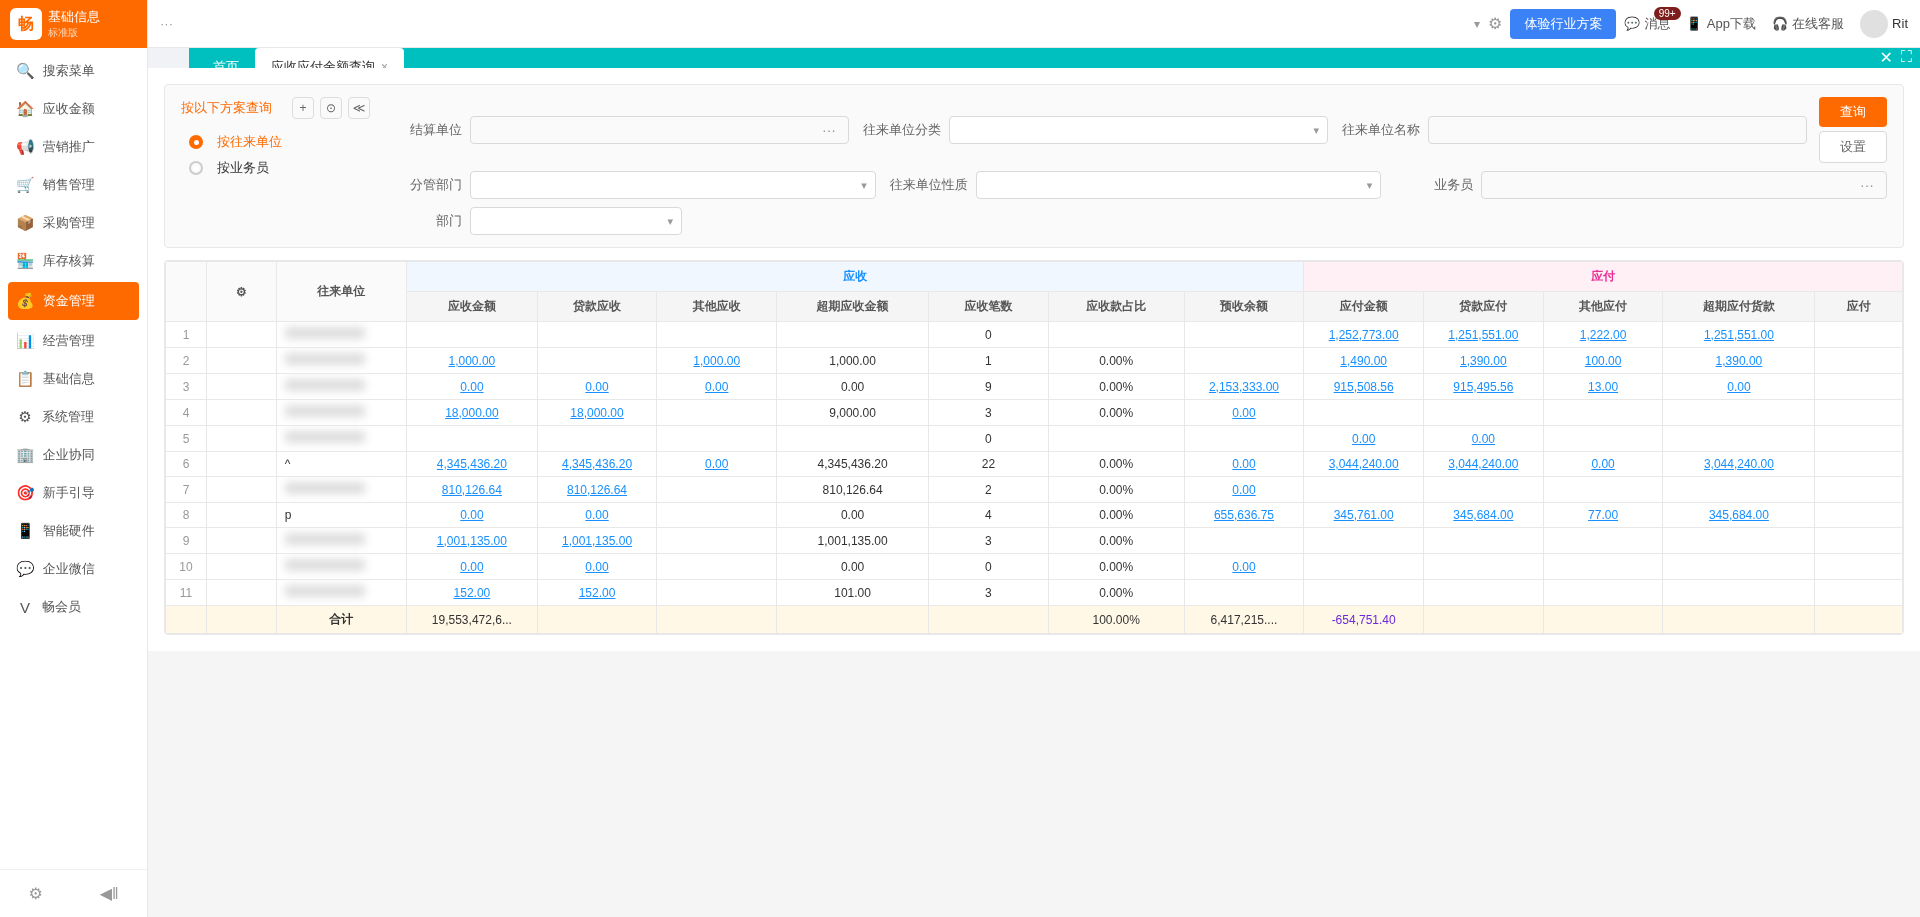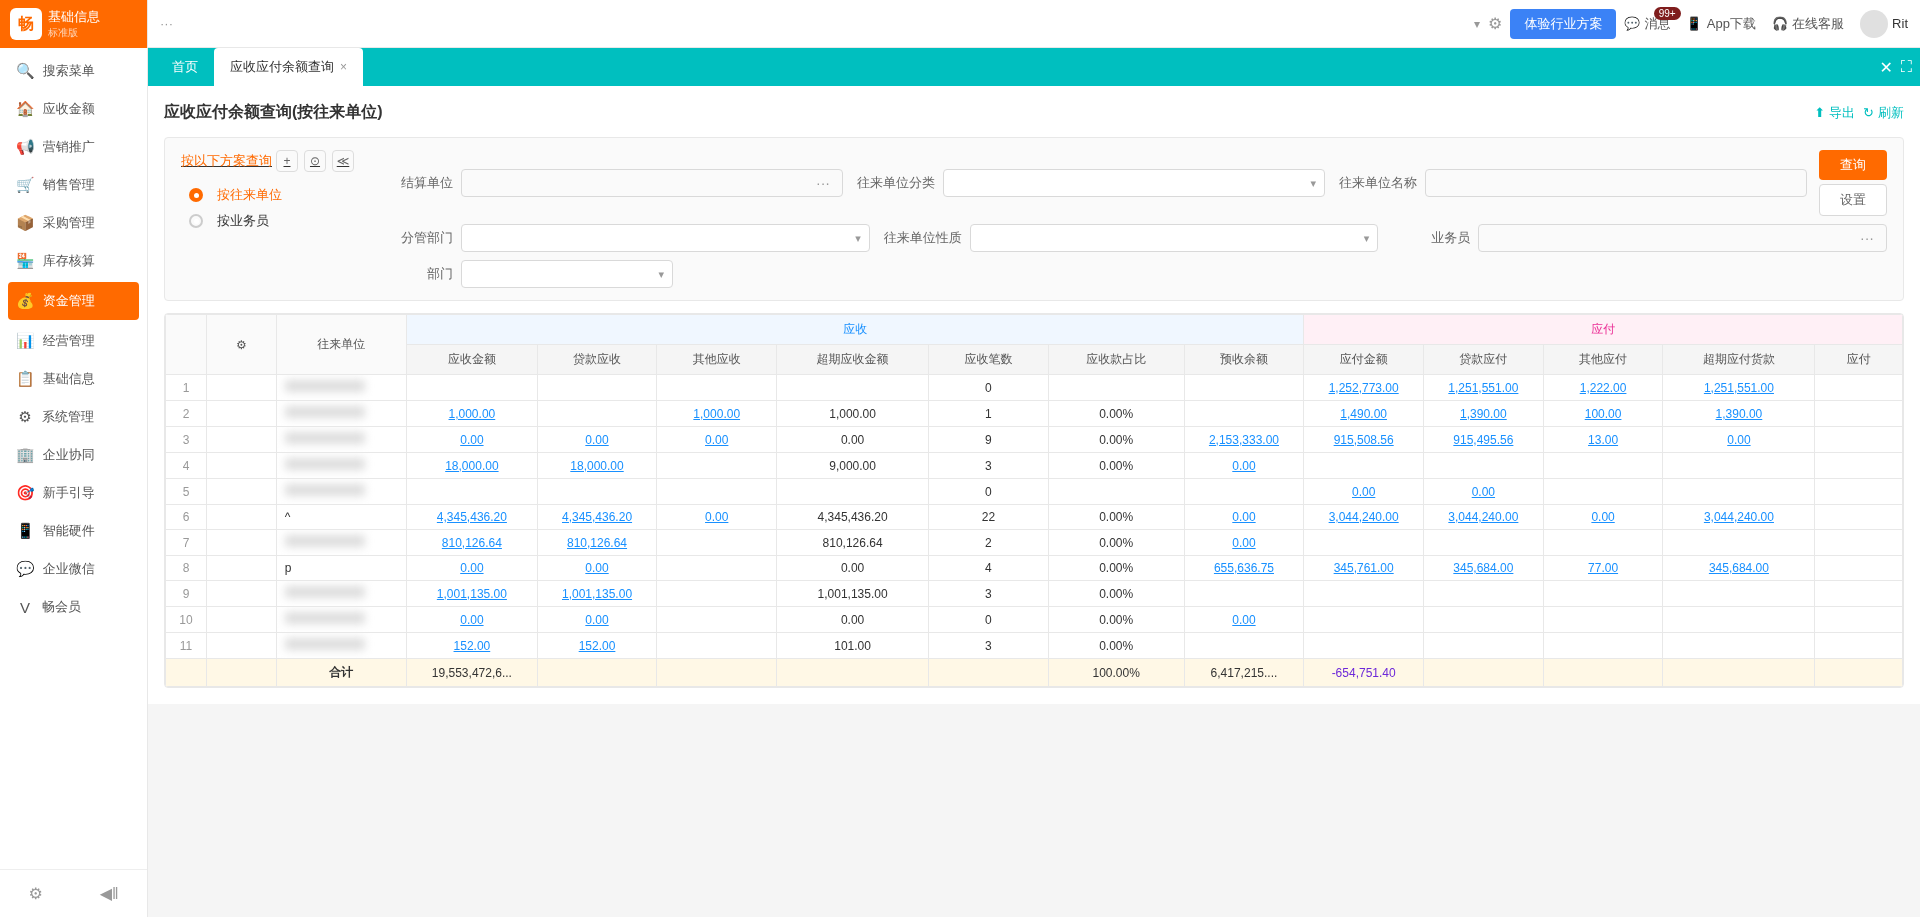--- a/index.html
+++ b/index.html
@@ -61,22 +61,22 @@
       background: #7f1d1d; color: #fff; border-radius: 10px;
       font-size: 10px; padding: 1px 5px; position: absolute; top: -8px; right: -10px;
     }
     .topbar-app { display: flex; align-items: center; gap: 4px; cursor: pointer; color: #555; }
     .topbar-service { display: flex; align-items: center; gap: 4px; cursor: pointer; color: #555; }
     .topbar-user { display: flex; align-items: center; gap: 4px; cursor: pointer; }
     .topbar-avatar { width: 28px; height: 28px; border-radius: 50%; background: #e0e0e0; }
 
     
     .tabs {
-      background: #00bfbf; display: flex; align-items: center; flex-shrink: 0;
-      padding: 0 8px; height: 38px;
+      background: #00bfbf; display: flex; align-items: flex-start; flex-shrink: 0;
+      padding: 0 8px; height: 20px; margin-left: 41px;
     }
     .tab {
       padding: 0 16px; height: 38px; display: flex; align-items: center; gap: 6px;
       cursor: pointer; color: rgba(255,255,255,0.8); font-size: 13px;
     }
     .tab.active { background: #fff; color: #333; border-radius: 4px 4px 0 0; }
     .tab-home { color: #fff; }
     .tab-close { font-size: 12px; cursor: pointer; color: rgba(255,255,255,0.7); }
     .tab.active .tab-close { color: #999; }
     .tab-expand-btns { margin-left: auto; display: flex; gap: 8px; }
@@ -99,21 +99,21 @@
       display: flex; align-items: center; gap: 4px;
       color: #00bfbf; cursor: pointer; font-size: 13px; border: none; background: none;
     }
 
     
     .filter-area {
       background: #fafafa; border: 1px solid #e8e8e8; border-radius: 4px;
       padding: 12px 16px; margin-bottom: 12px;
     }
     .filter-scheme {
-      display: flex; align-items: center; gap: 4px; margin-bottom: 10px; text-decoration: underline;
+      display: flex; align-items: center; gap: 20px; margin-bottom: 10px;
     }
     .filter-scheme-label { color: #ff6a00; font-size: 13px; font-weight: 500; }
     .filter-scheme-icons { display: flex; gap: 6px; }
     .filter-scheme-icon { width: 22px; height: 22px; border: 1px solid #ddd; border-radius: 4px; display: flex; align-items: center; justify-content: center; cursor: pointer; color: #666; font-size: 12px; }
     .filter-option {
       display: flex; align-items: center; gap: 14px; cursor: pointer;
       padding: 4px 8px; border-radius: 4px; font-size: 13px;
     }
     .filter-option.selected { color: #ff6a00; }
     .filter-row { display: flex; align-items: center; gap: 12px; }
@@ -133,21 +133,21 @@
     .filter-dotdot { color: #999; font-size: 14px; cursor: pointer; padding: 0 4px; }
     .filter-collapse { color: #00bfbf; font-size: 13px; cursor: pointer; text-align: center; padding: 4px; }
 
     
     .table-wrapper { overflow-x: auto; border: 1px solid #e8e8e8; border-radius: 4px; }
     .data-table {
       width: 100%; border-collapse: collapse; font-size: 12px;
     }
     .data-table th {
       background: #f5f5f5; border: 1px solid #e8e8e8;
-      padding: 6px 20px; text-align: center; font-weight: 400; color: #555;
+      padding: 6px 20px; text-align: center; font-weight: 700; color: #555;
       white-space: nowrap;
     }
     .data-table td {
       border: 1px solid #e8e8e8; padding: 5px 8px;
       text-align: center; color: #333; white-space: nowrap;
     }
     .data-table .num-cell { color: #1890ff; text-decoration: underline; cursor: pointer; }
     .data-table .row-num { color: #999; width: 30px; }
     .data-table .partner-cell { text-align: left; color: #333; max-width: 140px; overflow: hidden; }
     .data-table .total-row td { background: #fff8e6; font-weight: 500; }
@@ -280,33 +280,20 @@
       </div>
       <div class="tab-expand-btns">
   <span class="tab-expand-btn">✕</span>
   <span class="tab-expand-btn">⛶</span>
 </div>
     </div>
 
   <div class="content">
     <div class="page">
 
-      <div class="page-header">
-        <div class="page-title">应收应付余额查询(按往来单位)</div>
-        <div class="page-actions">
-          <button class="btn-export">
-            <span>⬆</span>
-            <span>导出</span>
-          </button>
-          <button class="btn-refresh">
-            <span>↻</span>
-            <span>刷新</span>
-          </button>
-        </div>
-      </div>
 
       <div class="filter-area">
         <div style="display:flex; gap:12px; align-items:flex-start;">
 
           <div style="min-width:180px;">
             <div class="filter-scheme">
               <span class="filter-scheme-label">按以下方案查询</span>
               <div class="filter-scheme-icons">
                 <div class="filter-scheme-icon">+</div>
                 <div class="filter-scheme-icon">⊙</div>

